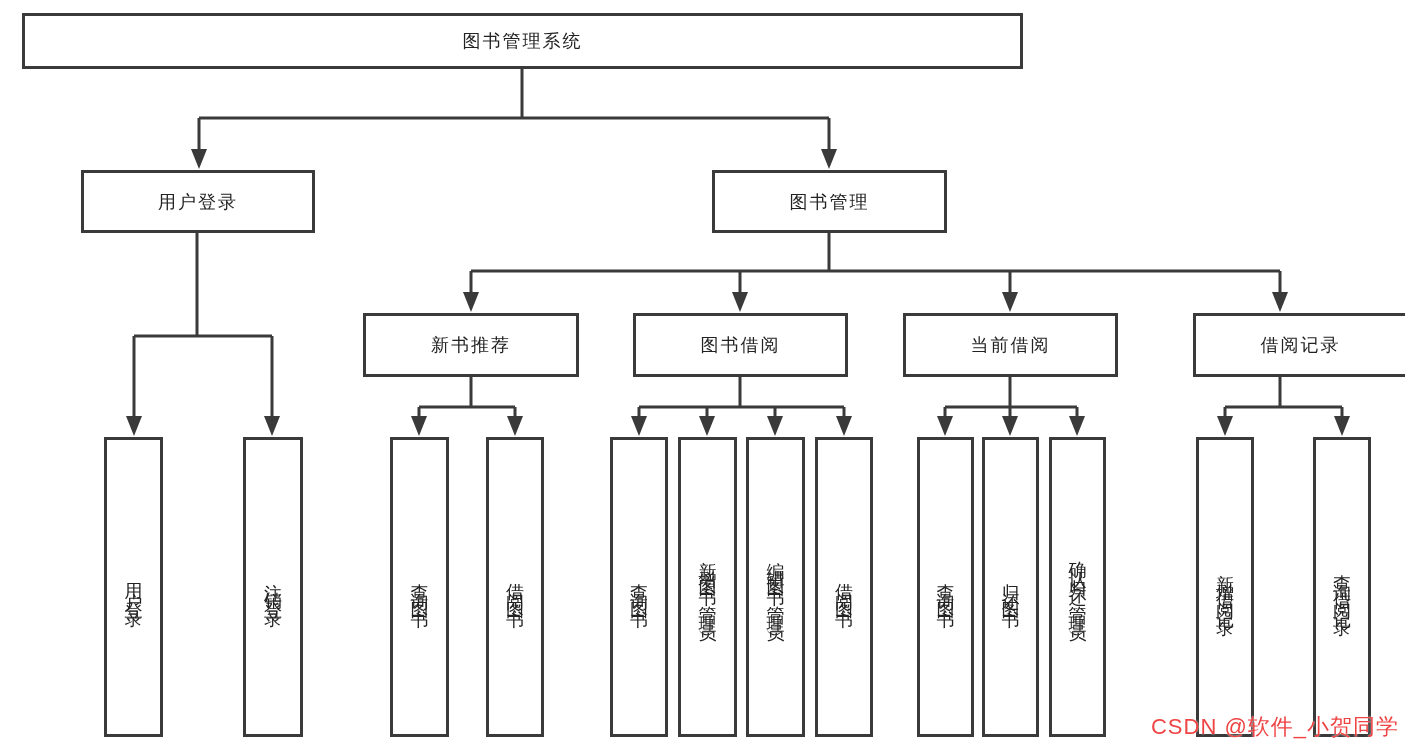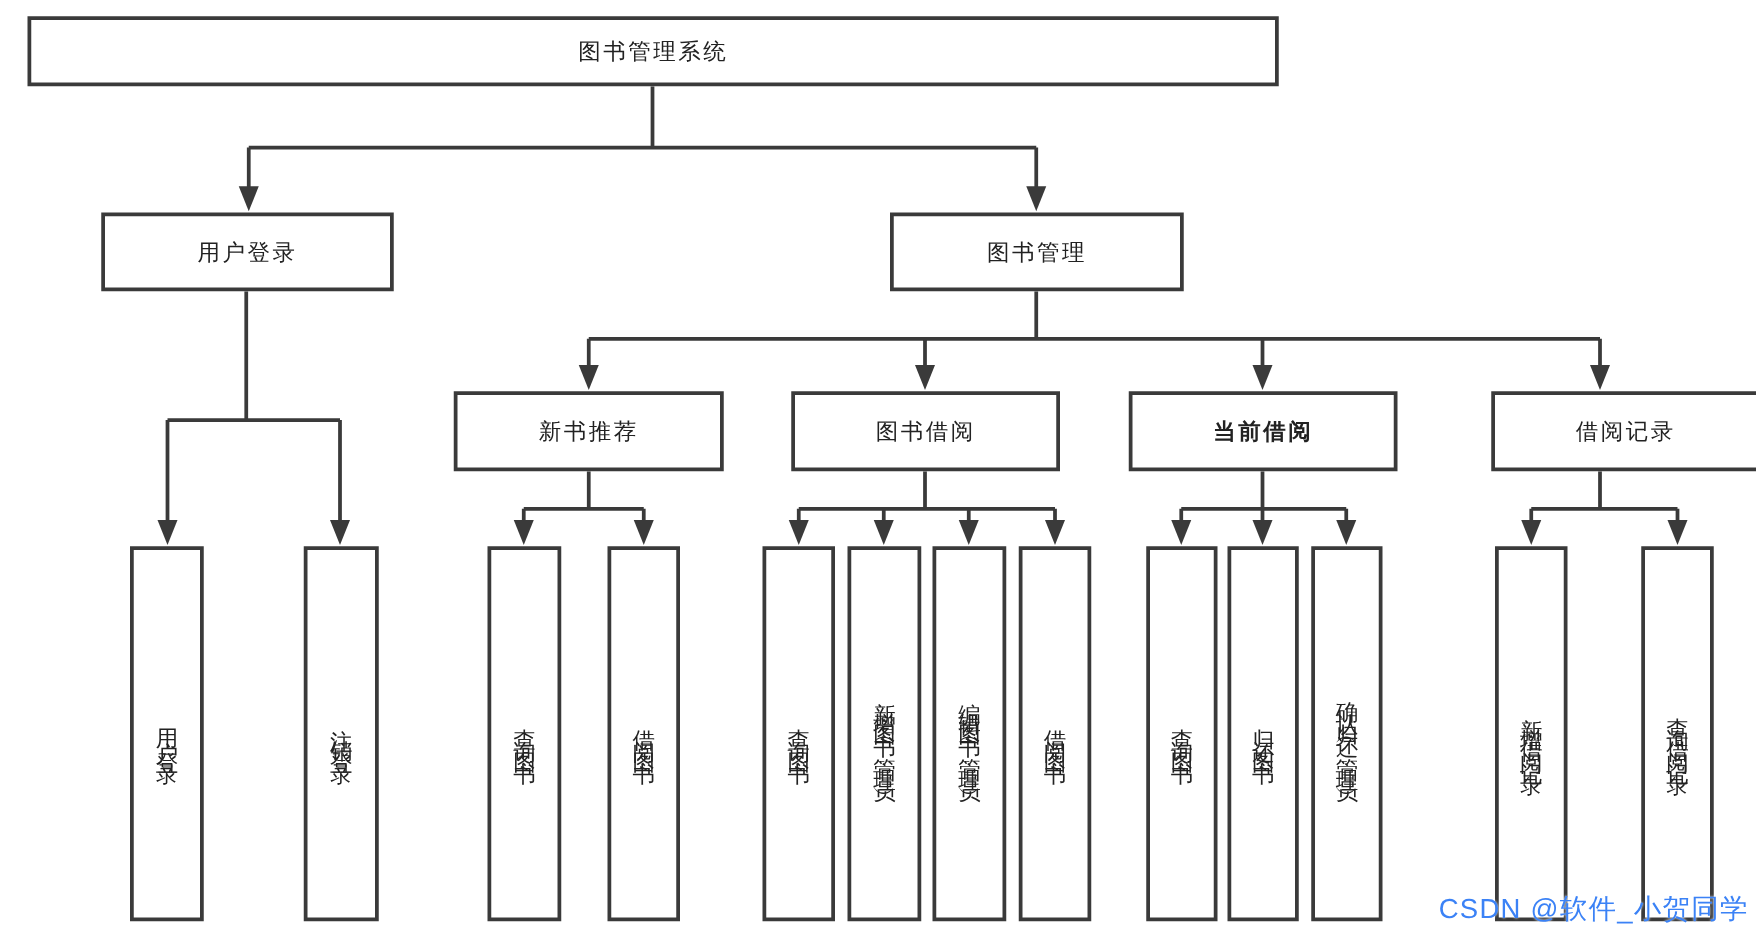--- a/index.html
+++ b/index.html
@@ -38,21 +38,21 @@
     line-height: 1;
   }
   
   .root { left: 22px; top: 13px; width: 1001px; height: 56px; }
   
   .l2a { left: 81px;  top: 170px; width: 234px; height: 63px; }
   .l2b { left: 712px; top: 170px; width: 235px; height: 63px; }
   
   .l3a { left: 363px;  top: 313px; width: 216px; height: 64px; }
   .l3b { left: 633px;  top: 313px; width: 215px; height: 64px; }
-  .l3c { left: 903px;  top: 313px; width: 215px; height: 64px; font-weight: bold; }
+  .l3c { left: 903px;  top: 313px; width: 215px; height: 64px; }
   .l3d { left: 1172px; top: 313px; width: 215px; height: 64px; margin-left: 21px; }
   
   .leaf { top: 437px; height: 300px; }
   .u1 { left: 104px;  width: 59px; }
   .u2 { left: 243px;  width: 60px; }
   .n1 { left: 390px;  width: 59px; }
   .n2 { left: 486px;  width: 58px; }
   .b1 { left: 610px;  width: 58px; }
   .b2 { left: 678px;  width: 59px; }
   .b3 { left: 746px;  width: 59px; }
@@ -61,21 +61,21 @@
   .c2 { left: 982px;  width: 57px; }
   .c3 { left: 1049px; width: 57px; }
   .r1 { left: 1196px; width: 58px; }
   .r2 { left: 1313px; width: 58px; }
   .watermark {
     position: absolute;
     right: 6px;
     top: 712px;
     font-size: 22px;
     letter-spacing: 1px;
-    color: #3b82f6;
+    color: #ef4444;
     text-shadow: 0 0 2px #ffffff;
     white-space: nowrap;
     z-index: 5;
   }
 </style>
 </head>
 <body>
 
 <div class="canvas">
 

